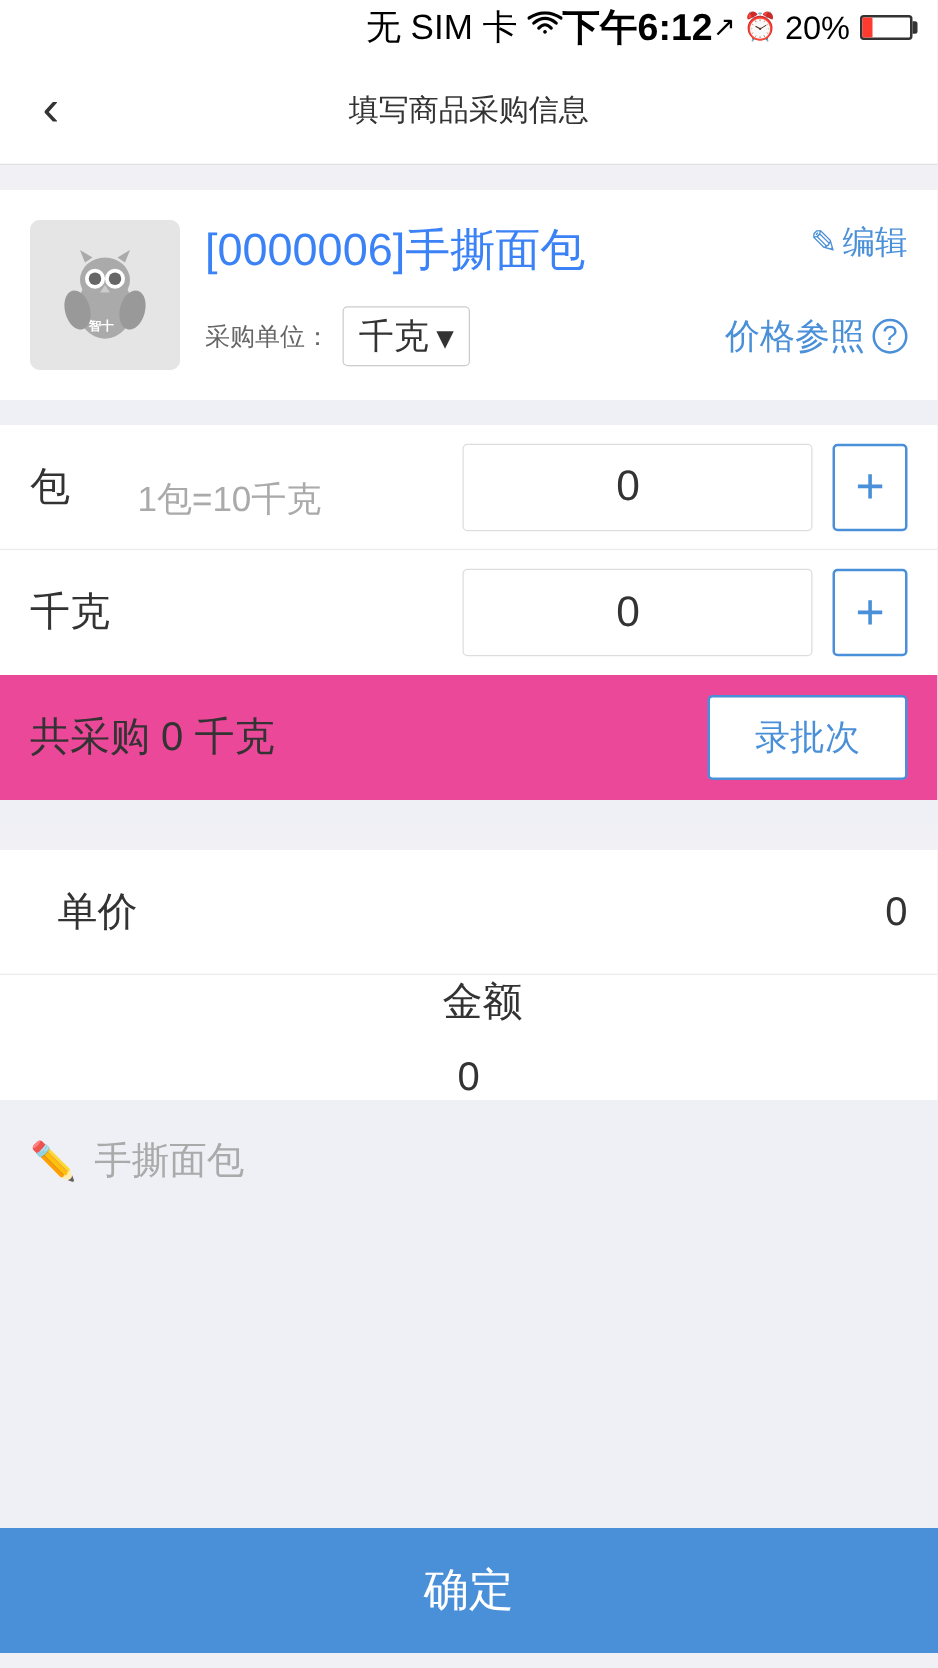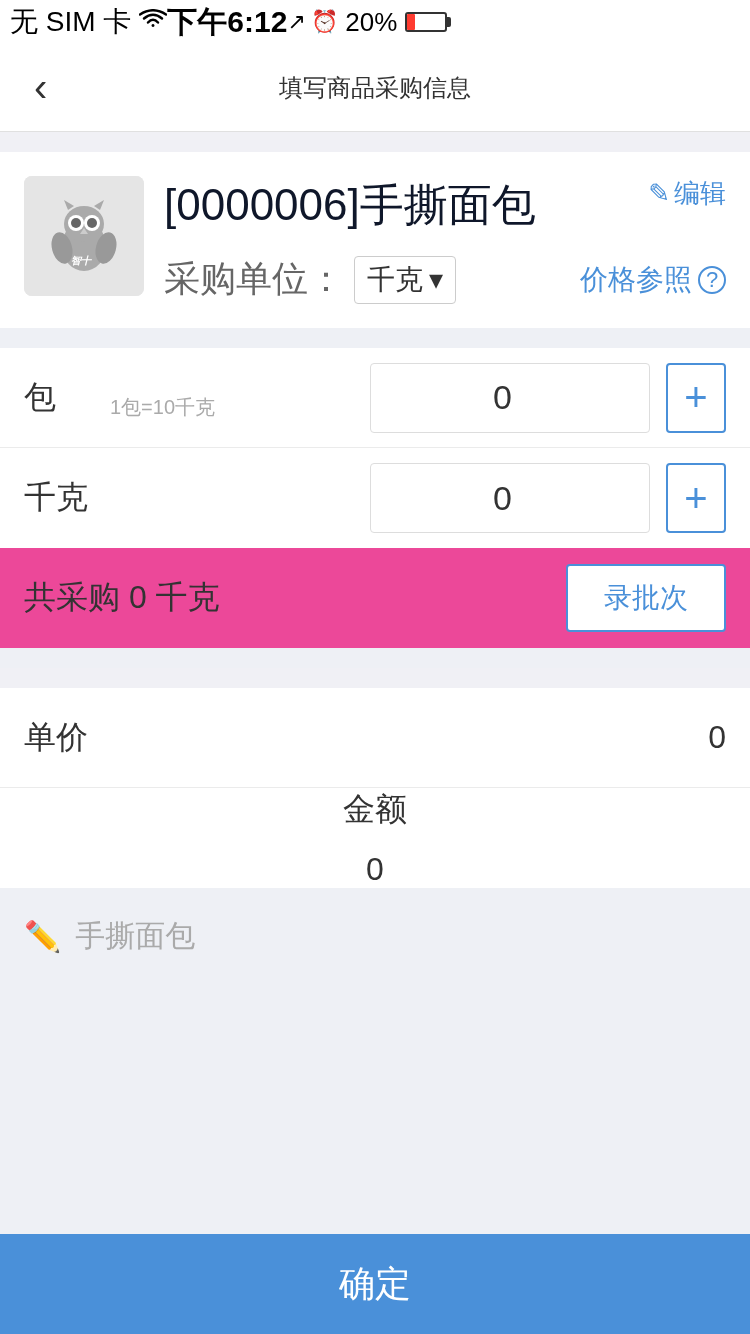--- a/index.html
+++ b/index.html
@@ -13,22 +13,22 @@
       color: #333;
     }
 
     
     .status-bar {
       width: 750px;
       height: 44px;
       background: #fff;
       display: flex;
       align-items: center;
-      justify-content: flex-start;
-      padding: 0 10px;
+      justify-content: flex-end;
+      padding: 0 20px;
       font-size: 28px;
       color: #000;
     }
     .status-left { display: flex; align-items: center; gap: 8px; }
     .status-center { font-size: 30px; font-weight: 700; }
     .status-right { display: flex; align-items: center; gap: 6px; font-size: 26px; }
     .battery-icon {
       display: inline-block;
       width: 42px; height: 20px;
       border: 2px solid #333;
@@ -91,52 +91,51 @@
       width: 120px;
       height: 120px;
       background: #e8e8e8;
       border-radius: 8px;
       display: flex;
       align-items: center;
       justify-content: center;
       flex-shrink: 0;
       font-size: 40px;
       color: #999;
-      font-style: italic;
     }
     .product-info {
       flex: 1;
     }
     .product-top-row {
       display: flex;
       align-items: flex-start;
       justify-content: space-between;
     }
     .product-name {
-      font-size: 44px;
-      color: #0f172a;
+      font-size: 36px;
+      color: #3b82f6;
       font-weight: 500;
     }
     .edit-btn {
       font-size: 26px;
       color: #4a90d9;
       display: flex;
       align-items: center;
       gap: 4px;
       cursor: pointer;
       white-space: nowrap;
     }
     .purchase-unit-row {
       margin-top: 20px;
       display: flex;
       align-items: center;
       justify-content: space-between;
     }
     .unit-label {
-      font-size: 36px;
+      font-size: 20px;
       color: #666;
       margin-right: 10px;
     }
     .unit-select {
       display: flex;
       align-items: center;
       border: 1px solid #ccc;
       border-radius: 4px;
       padding: 4px 12px;
       font-size: 28px;
@@ -181,21 +180,21 @@
     }
     .input-row:last-child {
       border-bottom: none;
     }
     .input-row-label {
       font-size: 32px;
       color: #333;
       min-width: 80px;
     }
     .input-row-sub {
-      font-size: 20px;
+      font-size: 28px;
       color: #aaa;
       margin-left: 6px;
       margin-top: 20px;
     }
     .input-row-right {
       flex: 1;
       display: flex;
       align-items: center;
       justify-content: flex-end;
       gap: 16px;
@@ -261,20 +260,21 @@
       align-items: center;
       padding: 0 24px;
       height: 100px;
       border-bottom: 1px solid #ebebeb;
       justify-content: space-between;
     }
     .info-row:last-child { border-bottom: none; flex-direction: column; }
     .info-label {
       font-size: 32px;
       color: #333;
+      margin-left: 22px;
     }
     .info-value {
       font-size: 32px;
       color: #333;
     }
 
     
     .remark-section {
       background: #eef0f5;
       padding: 28px 24px;
@@ -294,21 +294,21 @@
 
     
     .bottom-spacer {
       height: 300px;
       background: #eef0f5;
     }
 
     
     .confirm-btn-wrapper {
       position: fixed;
-      bottom: 0;
+      bottom: 12px;
       width: 750px;
       height: 100px;
       background: #4a90d9;
       display: flex;
       align-items: center;
       justify-content: center;
       cursor: pointer;
     }
     .confirm-btn-text {
       font-size: 36px;

